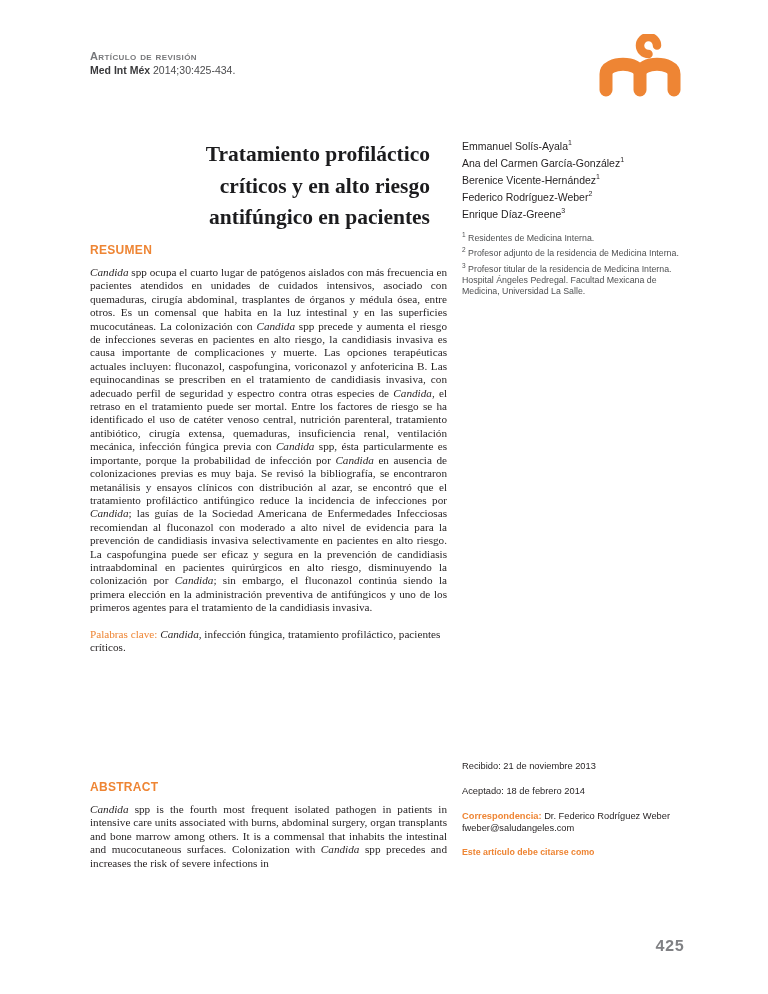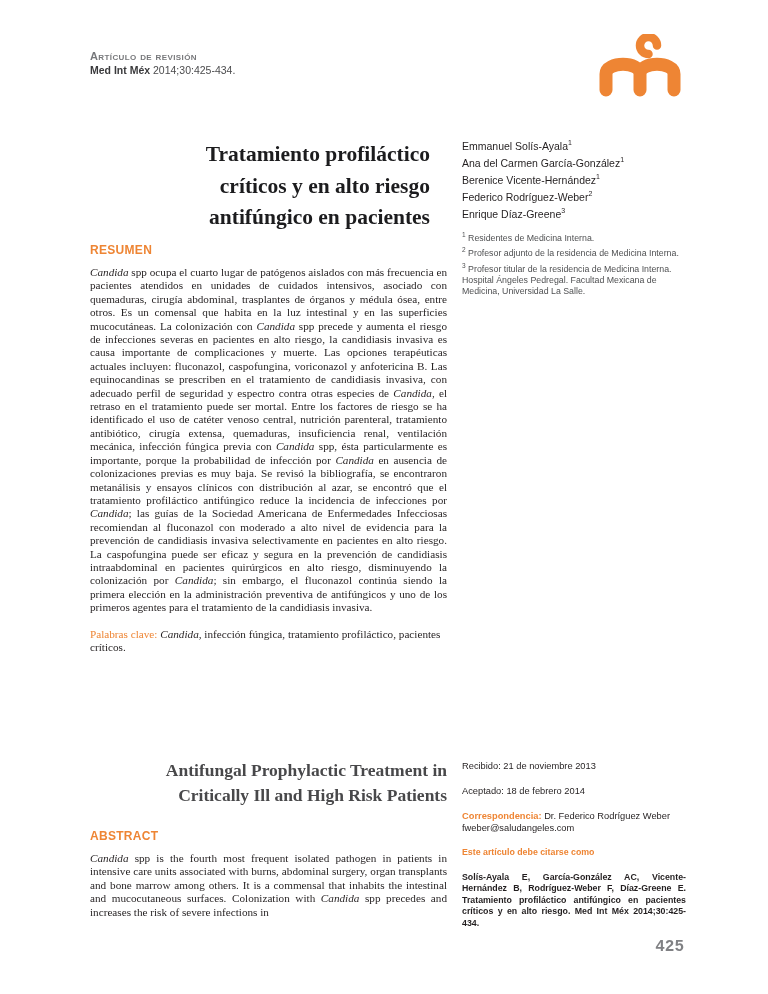--- a/index.html
+++ b/index.html
@@ -103,36 +103,31 @@
     <p class="affil"><sup>3</sup> <span>Profesor titular de la residencia de Medicina Interna. Hospital Ángeles Pedregal. Facultad Mexicana de Medicina, Universidad La Salle.</span></p>
   </div>
 
   <section class="resumen">
     <h2 class="sec-heading">RESUMEN</h2>
     <p class="body-just"><span class="it">Candida</span><span> spp ocupa el cuarto lugar de patógenos aislados con más frecuencia en pacientes atendidos en unidades de cuidados intensivos, asociado con quemaduras, cirugía abdominal, trasplantes de órganos y médula ósea, entre otros. Es un comensal que habita en la luz intestinal y en las superficies mucocutáneas. La colonización con </span><span class="it">Candida</span><span> spp precede y aumenta el riesgo de infecciones severas en pacientes en alto riesgo, la candidiasis invasiva es causa importante de complicaciones y muerte. Las opciones terapéuticas actuales incluyen: fluconazol, caspofungina, voriconazol y anfotericina B. Las equinocandinas se prescriben en el tratamiento de candidiasis invasiva, con adecuado perfil de seguridad y espectro contra otras especies de </span><span class="it">Candida</span><span>, el retraso en el tratamiento puede ser mortal. Entre los factores de riesgo se ha identificado el uso de catéter venoso central, nutrición parenteral, tratamiento antibiótico, cirugía extensa, quemaduras, insuficiencia renal, ventilación mecánica, infección fúngica previa con </span><span class="it">Candida</span><span> spp, ésta particularmente es importante, porque la probabilidad de infección por </span><span class="it">Candida</span><span> en ausencia de colonizaciones previas es muy baja. Se revisó la bibliografía, se encontraron metanálisis y ensayos clínicos con distribución al azar, se encontró que el tratamiento profiláctico antifúngico reduce la incidencia de infecciones por </span><span class="it">Candida</span><span>; las guías de la Sociedad Americana de Enfermedades Infecciosas recomiendan al fluconazol con moderado a alto nivel de evidencia para la prevención de candidiasis invasiva selectivamente en pacientes en alto riesgo. La caspofungina puede ser eficaz y segura en la prevención de candidiasis intraabdominal en pacientes quirúrgicos en alto riesgo, disminuyendo la colonización por </span><span class="it">Candida</span><span>; sin embargo, el fluconazol continúa siendo la primera elección en la administración preventiva de antifúngicos y uno de los primeros agentes para el tratamiento de la candidiasis invasiva.</span></p>
     <p class="keywords"><span class="kw-label">Palabras clave:</span><span><span> </span><span class="it">Candida</span><span>, infección fúngica, tratamiento profiláctico, pacientes críticos.</span></span></p>
   </section>
 
   <section class="section-en">
-    <h2 class="title-en">
-      <span class="tl">Antifungal Prophylactic Treatment in</span>
-      <span class="tl">Critically Ill and High Risk Patients</span>
-    </h2>
     <h3 class="sec-heading">ABSTRACT</h3>
     <p class="body-just"><span class="it">Candida</span><span> spp is the fourth most frequent isolated pathogen in patients in intensive care units associated with burns, abdominal surgery, organ transplants and bone marrow among others. It is a commensal that inhabits the intestinal and mucocutaneous surfaces. Colonization with </span><span class="it">Candida</span><span> spp precedes and increases the risk of severe infections in</span></p>
   </section>
 
   <aside class="meta">
     <p class="meta-line">Recibido: 21 de noviembre 2013</p>
     <p class="meta-line">Aceptado: 18 de febrero 2014</p>
     <p class="meta-line">
       <span class="accent-bold">Correspondencia:</span><span> Dr. Federico Rodríguez Weber</span>
       <span class="block">fweber@saludangeles.com</span>
     </p>
     <p class="meta-line cite">
       <span class="accent-bold block">Este artículo debe citarse como</span>
-      <span>Solís-Ayala E, García-González AC, Vicente-Hernández B, Rodríguez-Weber F, Díaz-Greene E. Tratamiento profiláctico antifúngico en pacientes críticos y en alto riesgo. Med Int Méx 2014;30:425-434.</span>
     </p>
   </aside>
 
   <div class="folio">425</div>
 
 </div>
 
 </body></html>

